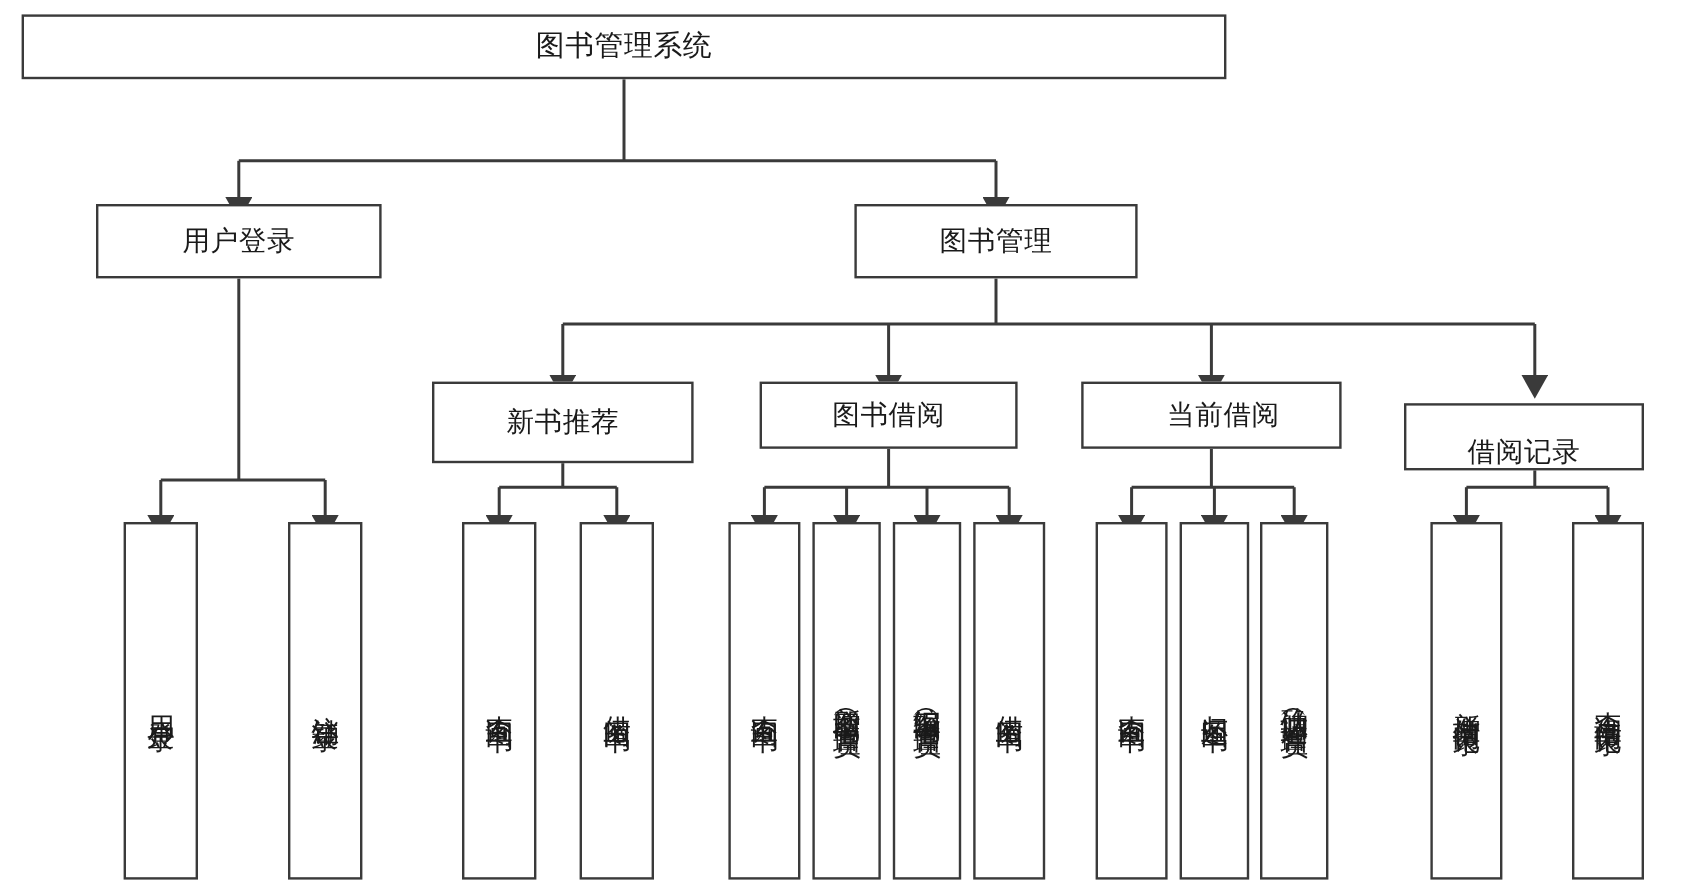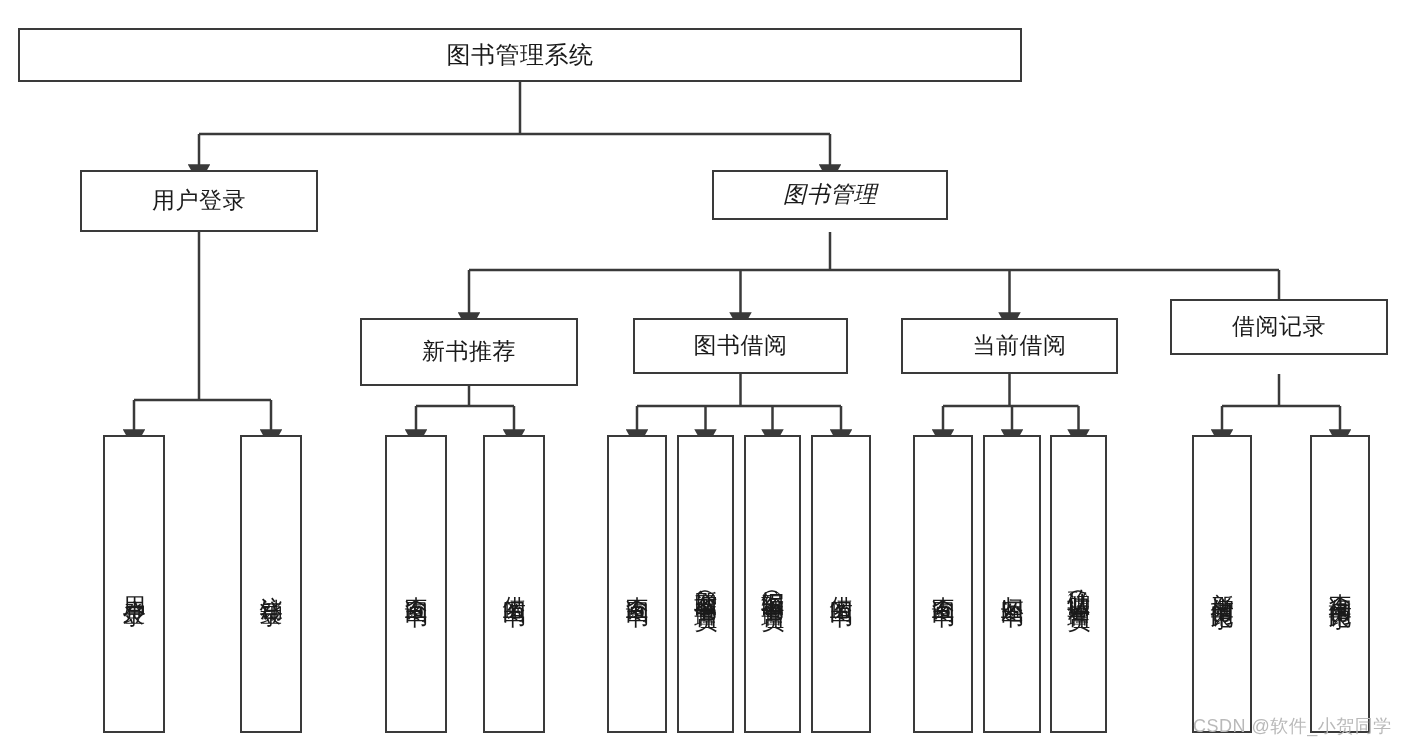--- a/index.html
+++ b/index.html
@@ -111,39 +111,39 @@
         <line x1="1012" y1="406" x2="1012" y2="433" stroke="#3a3a3a" stroke-width="2.5" marker-end="url(#arrowhead)"></line>
         <line x1="1078.5" y1="406" x2="1078.5" y2="433" stroke="#3a3a3a" stroke-width="2.5" marker-end="url(#arrowhead)"></line>
         <line x1="1279" y1="374" x2="1279" y2="406" stroke="#3a3a3a" stroke-width="2.5"></line>
         <line x1="1222" y1="406" x2="1340" y2="406" stroke="#3a3a3a" stroke-width="2.5"></line>
         <line x1="1222" y1="406" x2="1222" y2="433" stroke="#3a3a3a" stroke-width="2.5" marker-end="url(#arrowhead)"></line>
         <line x1="1340" y1="406" x2="1340" y2="433" stroke="#3a3a3a" stroke-width="2.5" marker-end="url(#arrowhead)"></line>
       </g>
   </svg>
 
   <div id="nodes-layer">
-      <div class="node horizontal root" style="left: 18px; top: 12px; width: 1004px; height: 54px; margin-top: 16px;">
+      <div class="node horizontal root" style="left: 18px; top: 12px; width: 1004px; height: 54px;">
         <span class="node-label">图书管理系统</span>
       </div>
       <div class="node horizontal" style="left: 80px; top: 170px; width: 238px; height: 62px;">
         <span class="node-label">用户登录</span>
       </div>
-      <div class="node horizontal" style="left: 712px; top: 170px; width: 236px; height: 50px; font-style: italic;">
+      <div class="node horizontal" style="left: 712px; top: 170px; width: 236px; height: 62px;">
         <span class="node-label">图书管理</span>
       </div>
       <div class="node horizontal" style="left: 360px; top: 318px; width: 218px; height: 68px;">
         <span class="node-label">新书推荐</span>
       </div>
       <div class="node horizontal" style="left: 633px; top: 318px; width: 215px; height: 56px;">
         <span class="node-label">图书借阅</span>
       </div>
       <div class="node horizontal" style="left: 901px; top: 318px; width: 217px; height: 56px; padding-left: 20px;">
         <span class="node-label">当前借阅</span>
       </div>
-      <div class="node horizontal" style="left: 1170px; top: 299px; width: 218px; height: 56px;">
+      <div class="node horizontal" style="left: 1170px; top: 336px; width: 200px; height: 56px; align-items: flex-end;">
         <span class="node-label">借阅记录</span>
       </div>
       <div class="node vertical" style="left: 103px; top: 435px; width: 62px; height: 298px;">
         <span class="node-label">用户登录</span>
       </div>
       <div class="node vertical" style="left: 240px; top: 435px; width: 62px; height: 298px;">
         <span class="node-label">注销登录</span>
       </div>
       <div class="node vertical" style="left: 385px; top: 435px; width: 62px; height: 298px;">
         <span class="node-label">查询图书</span>
@@ -173,14 +173,13 @@
         <span class="node-label">确认归还（管理员）</span>
       </div>
       <div class="node vertical" style="left: 1192px; top: 435px; width: 60px; height: 298px;">
         <span class="node-label">新增借阅记录</span>
       </div>
       <div class="node vertical" style="left: 1310px; top: 435px; width: 60px; height: 298px;">
         <span class="node-label">查询借阅记录</span>
       </div>
     </div>
 
-  <div class="watermark">CSDN @软件_小贺同学</div>
 </div>
 
 </body></html>

